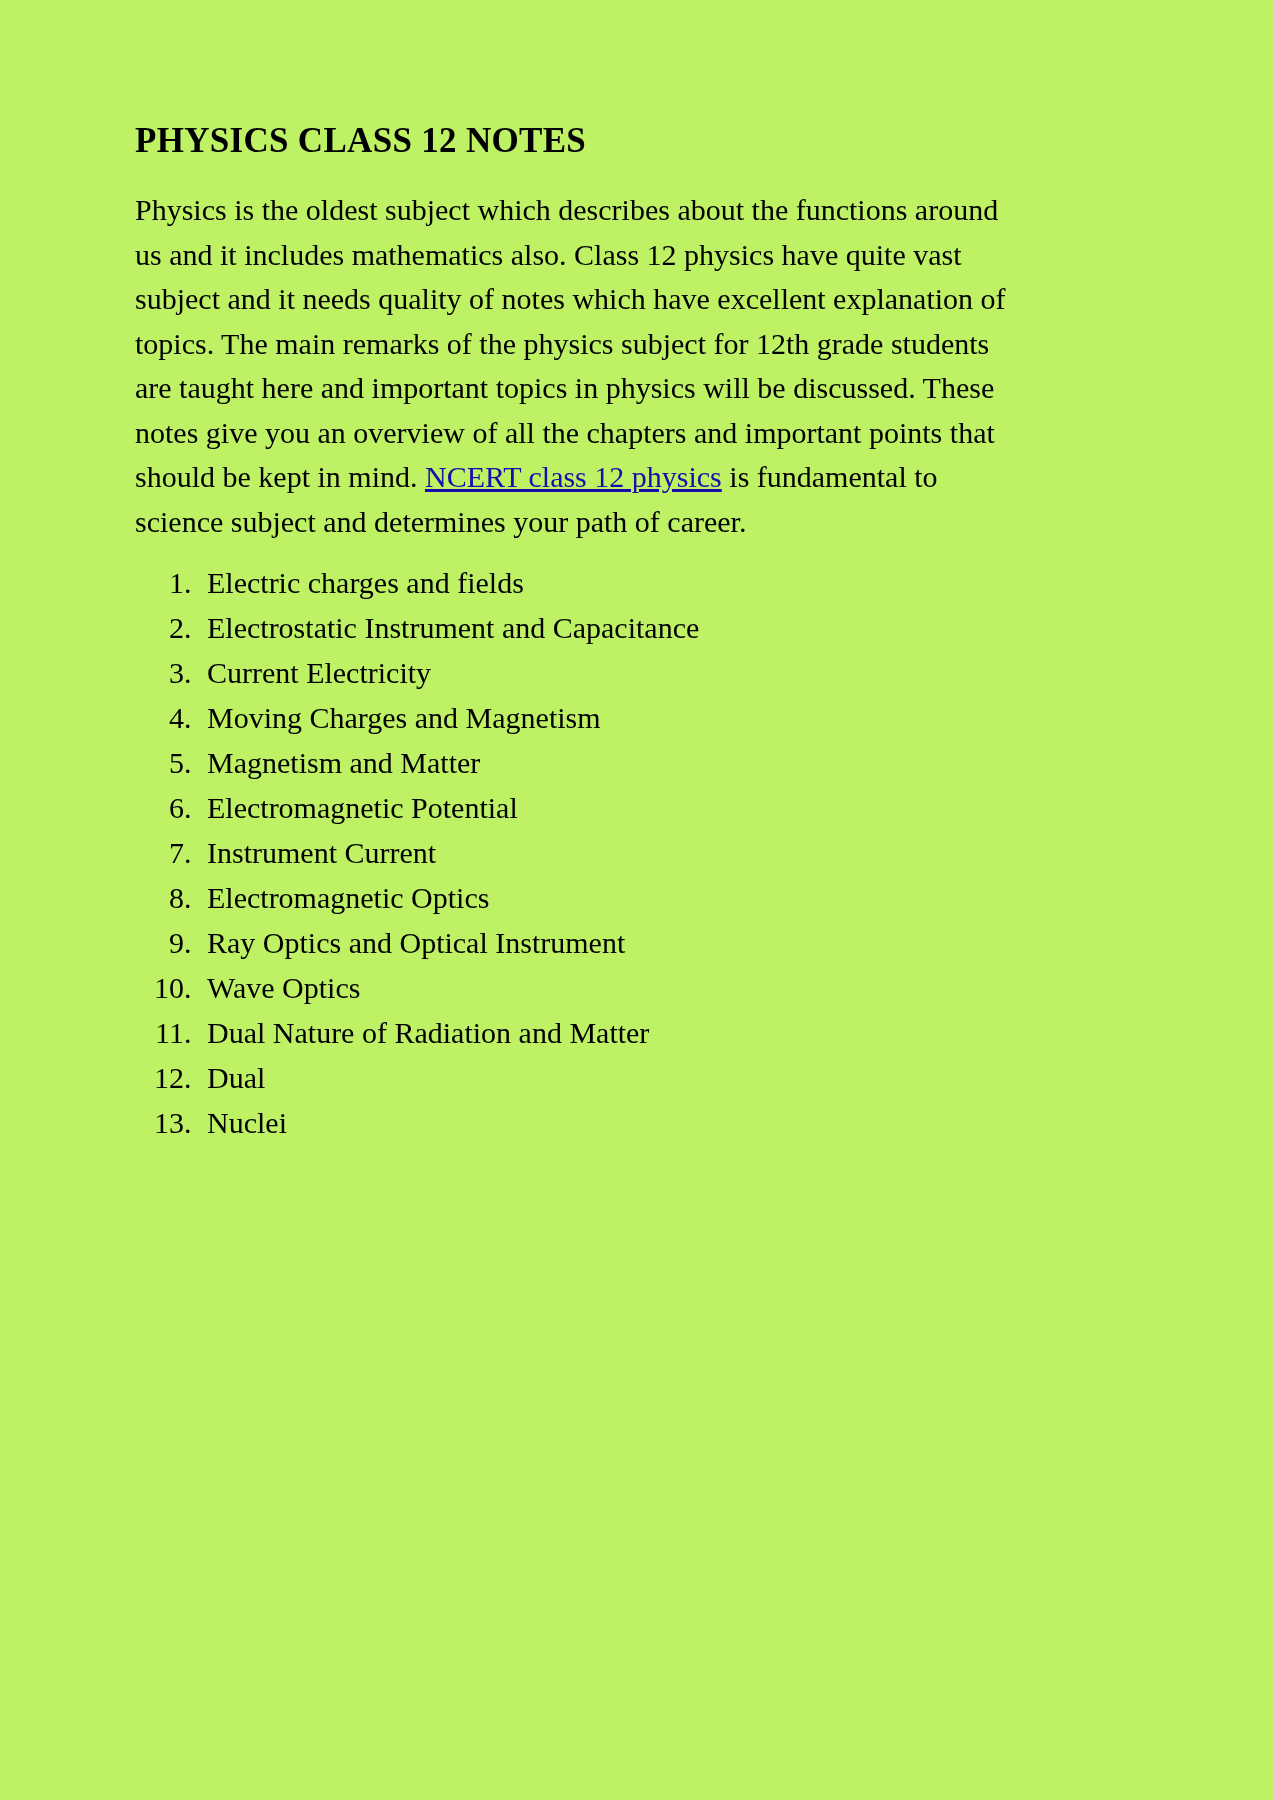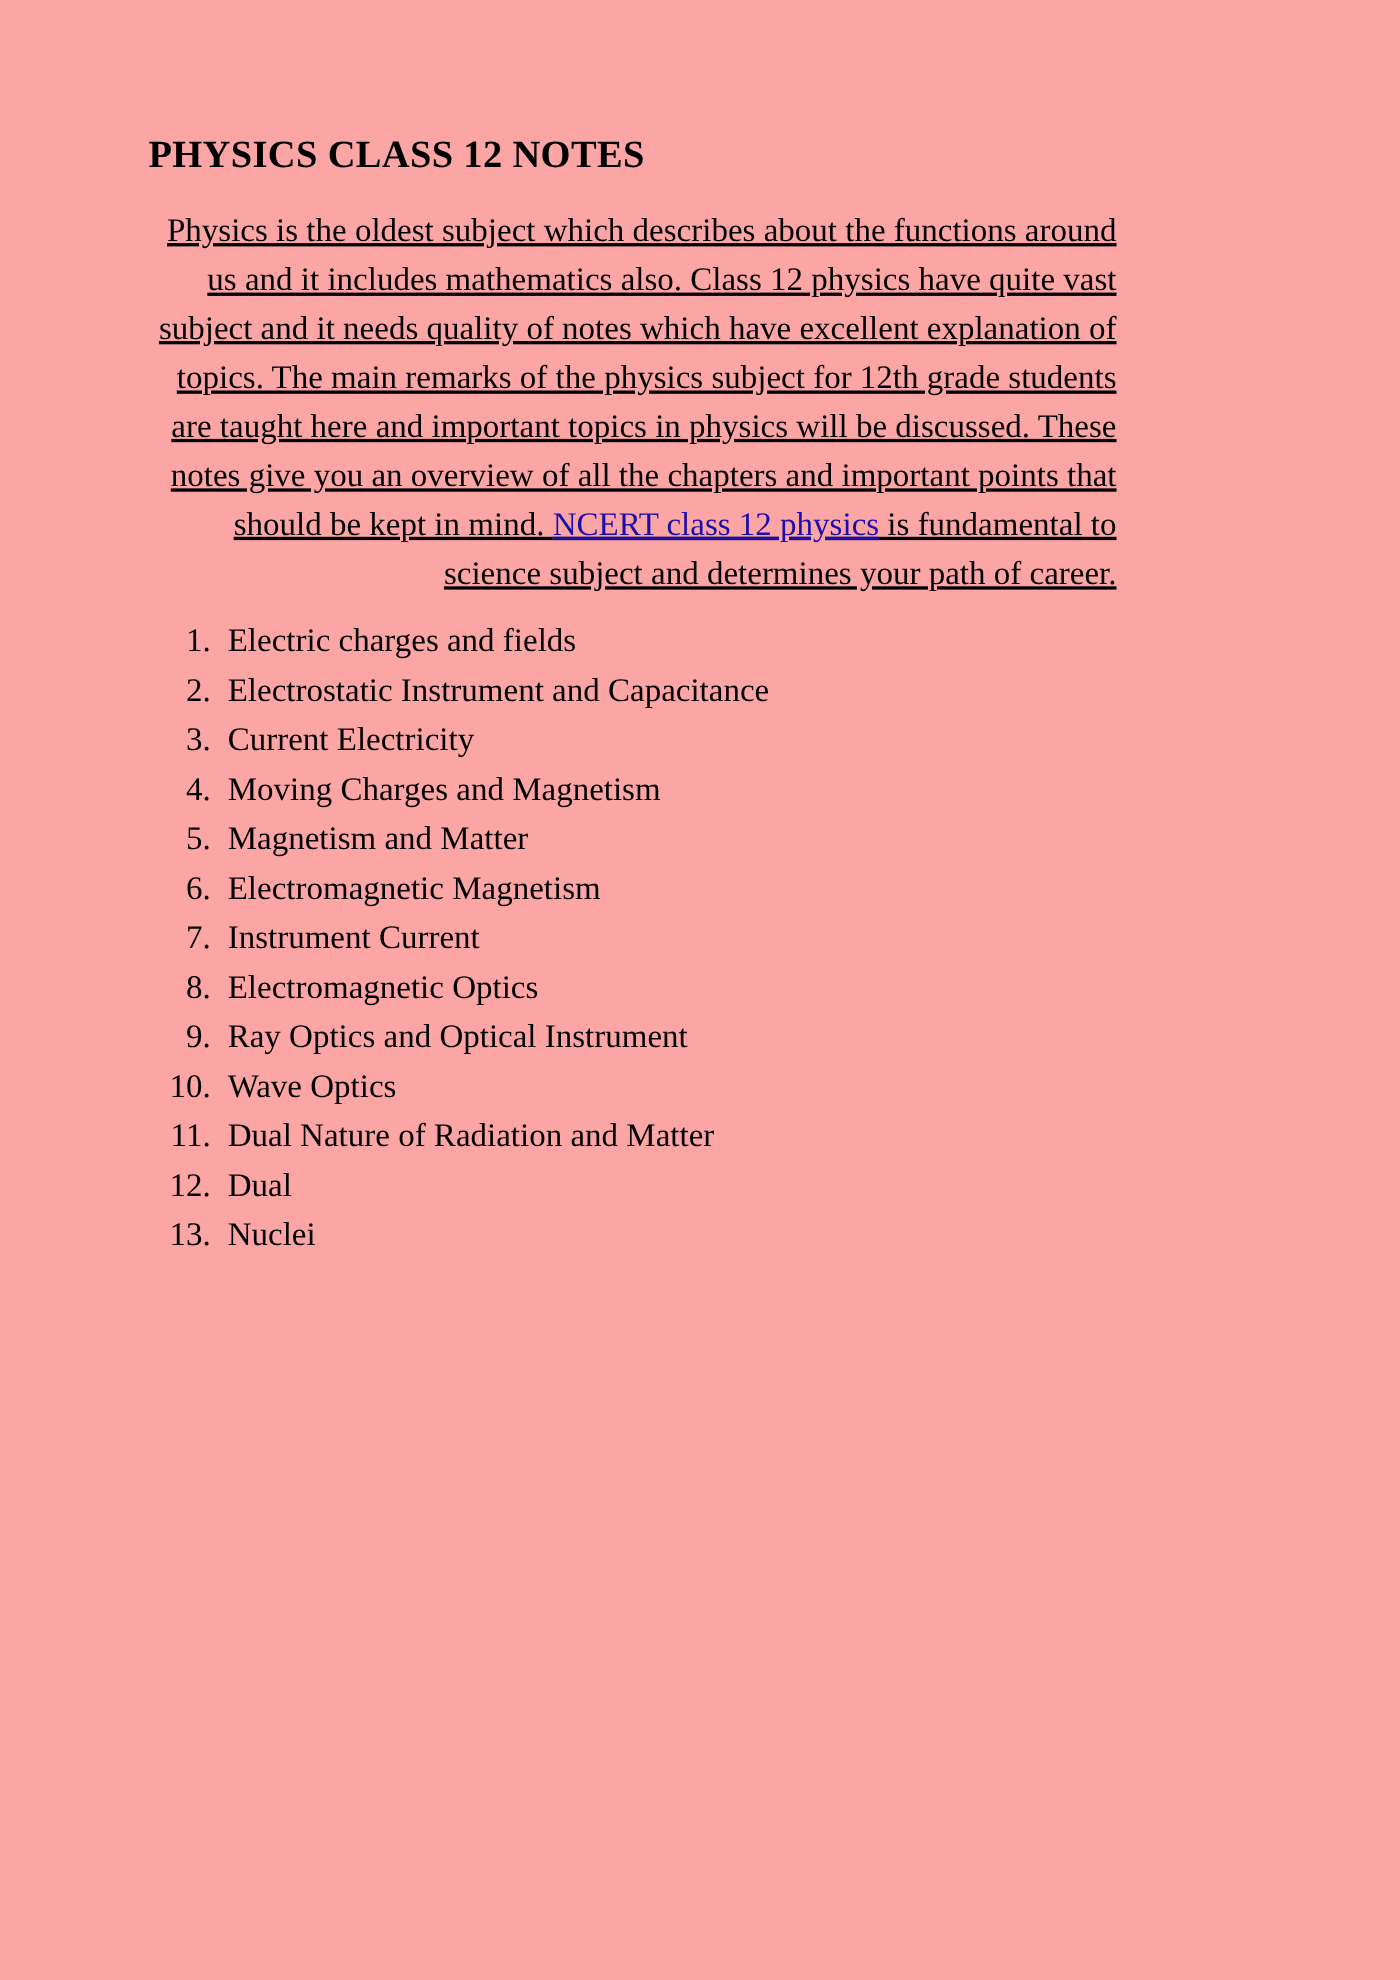--- a/index.html
+++ b/index.html
@@ -12,37 +12,36 @@
     min-height: 1800px;
     font-family: "Liberation Serif", serif;
     color: #000000;
   }
   .page {
     position: relative;
     width: 1273px;
     min-height: 1800px;
     box-sizing: border-box;
     padding: 120px 135px 0 135px;
-    background: #fca5a5;
+    background: #bef264;
   }
   h1.doc-title {
     font-family: "Liberation Serif", serif;
     font-size: 35px;
     font-weight: bold;
     letter-spacing: 0.3px;
     margin: 0 0 26px 0;
     line-height: 1.2;
   }
   p.intro {
     font-size: 30px;
     line-height: 44.5px;
     margin: 0;
-    text-align: right;
+    text-align: left;
     max-width: 880px;
-    text-decoration: underline;
   }
   a.inline-link {
     color: #1a0dab;
     text-decoration: underline;
     cursor: pointer;
   }
   h2.section-title {
     font-family: "Liberation Serif", serif;
     font-size: 35px;
     font-weight: bold;
@@ -73,21 +72,21 @@
     <span>Physics is the oldest subject which describes about the functions around us and it includes mathematics also. Class 12 physics have quite vast subject and it needs quality of notes which have excellent explanation of topics. The main remarks of the physics subject for 12th grade students are taught here and important topics in physics will be discussed. These notes give you an overview of all the chapters and important points that should be kept in mind. </span><a class="inline-link" href="#">NCERT class 12 physics</a><span> is fundamental to science subject and determines your path of career.</span>
   </p>
 
 
   <ol class="chapter-list">
     <li>Electric charges and fields</li>
     <li>Electrostatic Instrument and Capacitance</li>
     <li>Current Electricity</li>
     <li>Moving Charges and Magnetism</li>
     <li>Magnetism and Matter</li>
-    <li>Electromagnetic Magnetism</li>
+    <li>Electromagnetic Potential</li>
     <li>Instrument Current</li>
     <li>Electromagnetic Optics</li>
     <li>Ray Optics and Optical Instrument</li>
     <li>Wave Optics</li>
     <li>Dual Nature of Radiation and Matter</li>
     <li>Dual</li>
     <li>Nuclei</li>
   </ol>
 
 </div>

